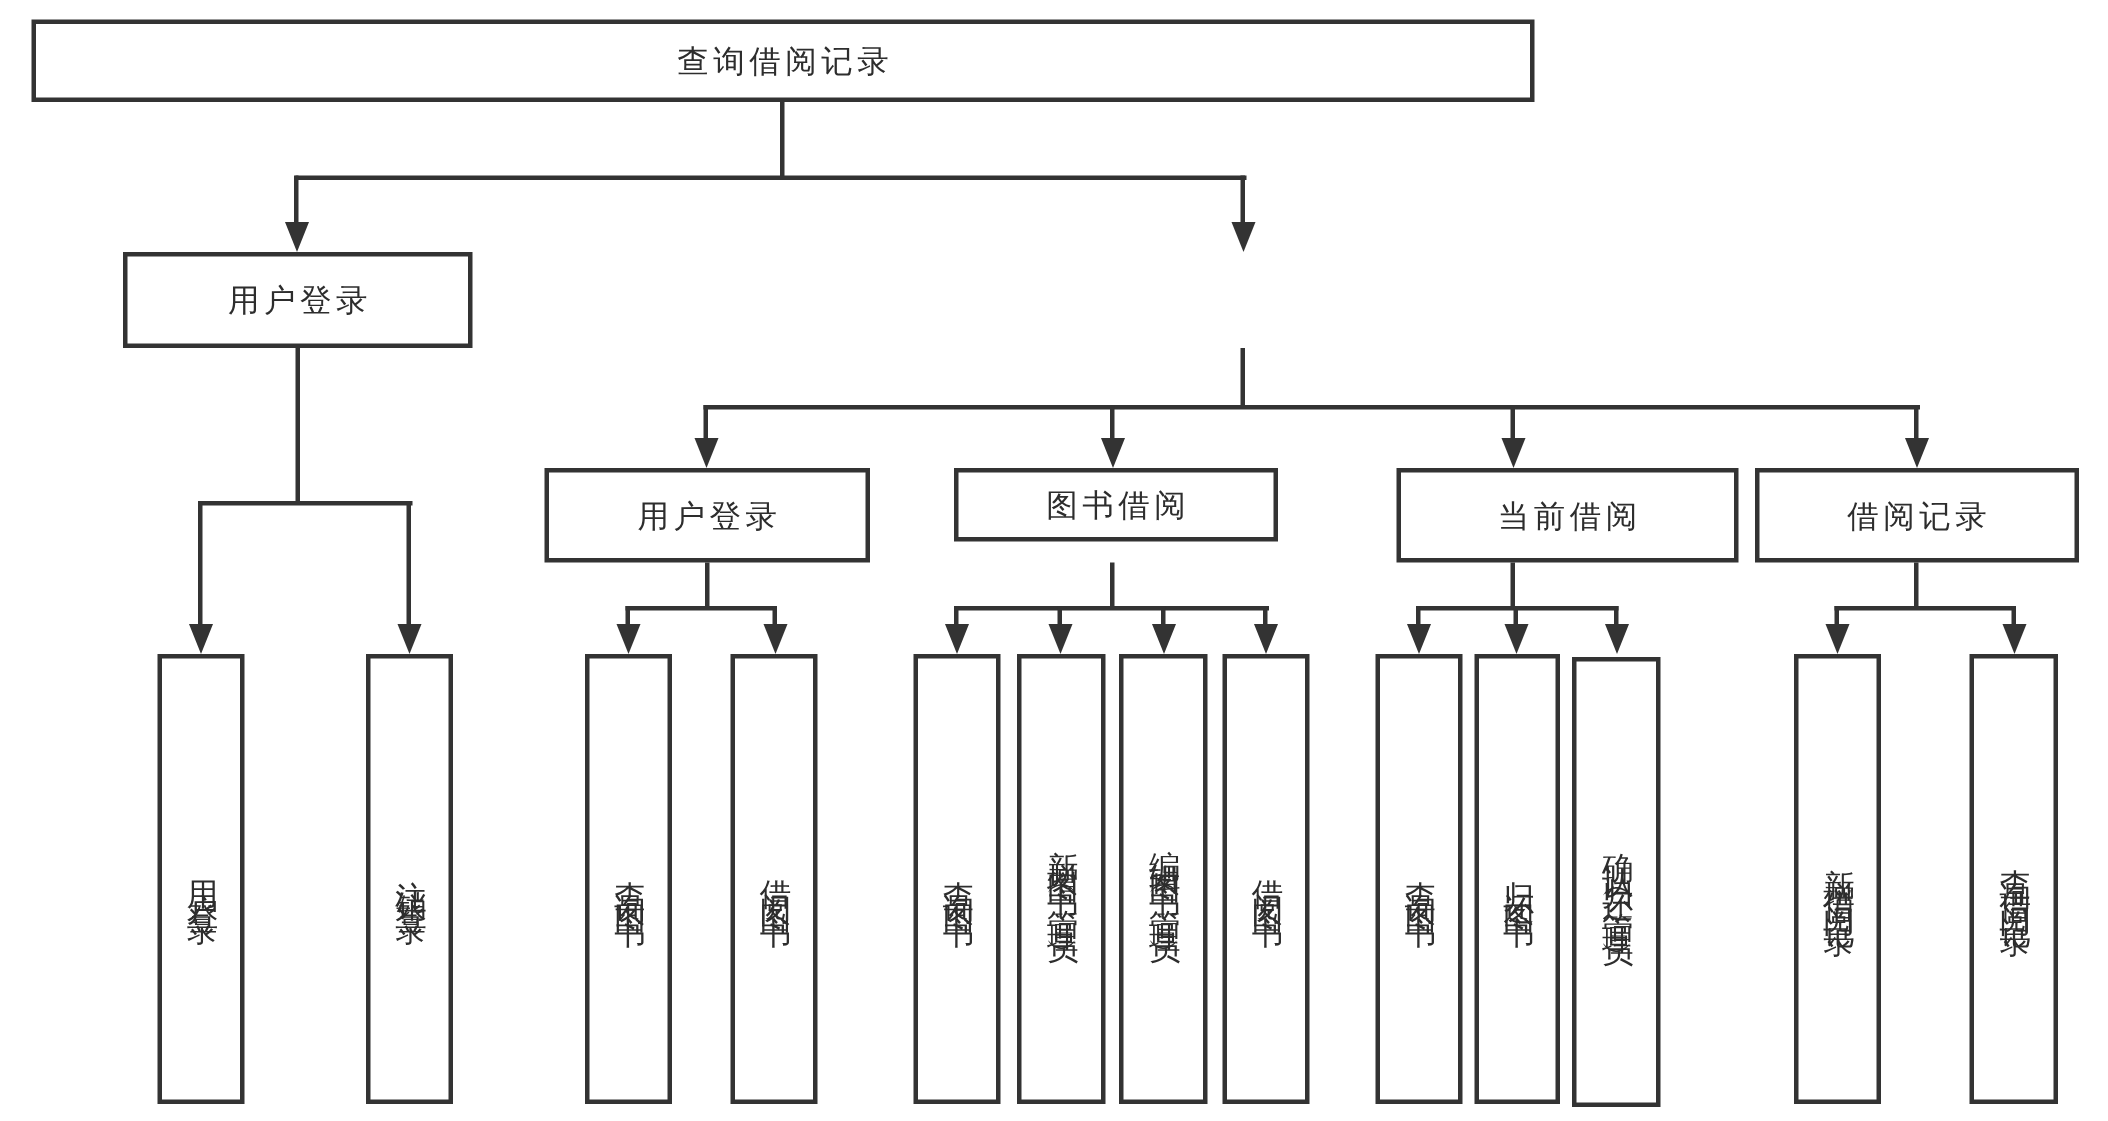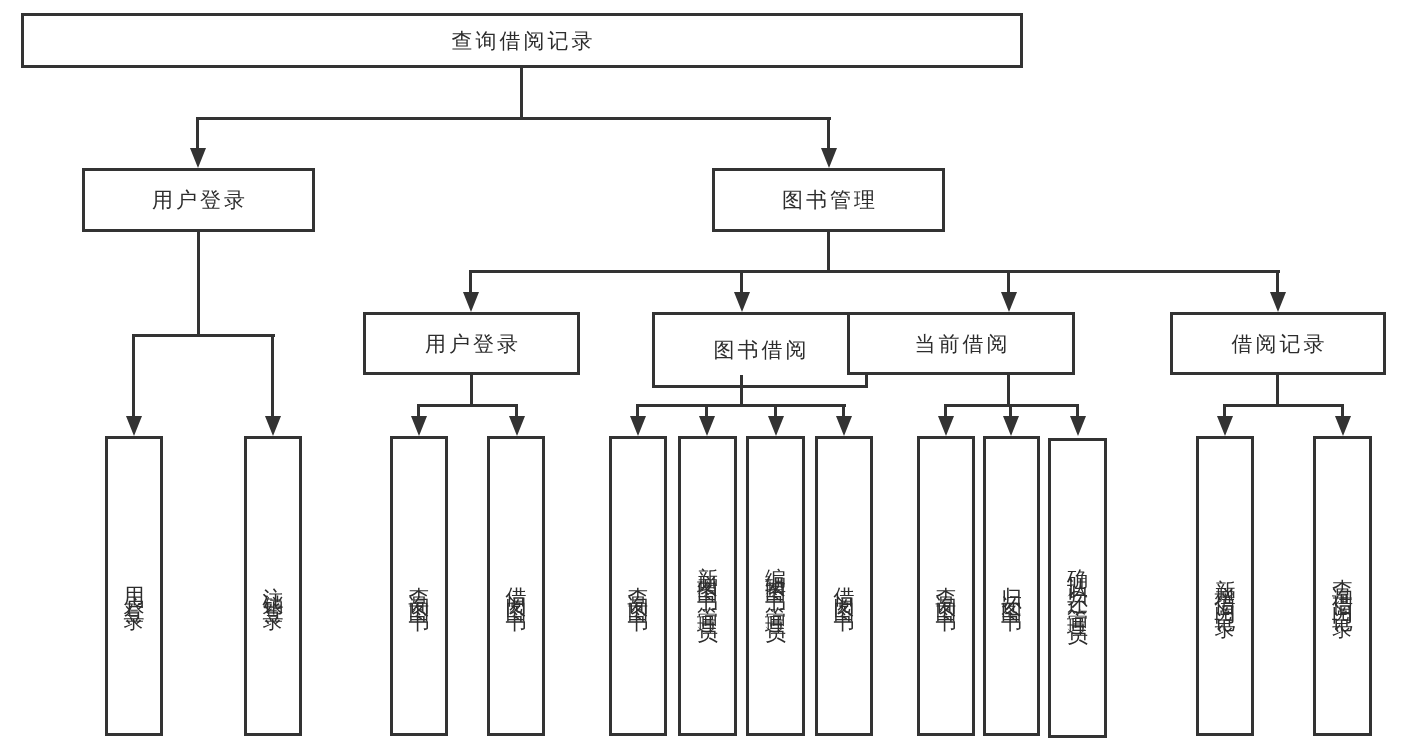--- a/index.html
+++ b/index.html
@@ -43,23 +43,20 @@
   <div class="vline" style="left:520px;top:68px;width:3px;height:51px"></div>
   <div class="hline" style="left:197px;top:117px;width:634px;height:3px"></div>
   <div class="vline" style="left:196px;top:117px;width:3px;height:34px"></div>
   <div class="arrow" style="left:190px;top:148px"></div>
   <div class="vline" style="left:827px;top:117px;width:3px;height:34px"></div>
   <div class="arrow" style="left:821px;top:148px"></div>
 
   <div class="box" style="left:82px;top:168px;width:233px;height:64px">
     <span>用户登录</span>
   </div>
-  <div class="box" style="left:712px;top:168px;width:233px;height:64px">
-    <span>图书管理</span>
-  </div>
 
   <div class="vline" style="left:197px;top:232px;width:3px;height:104px"></div>
   <div class="hline" style="left:132px;top:334px;width:143px;height:3px"></div>
   <div class="vline" style="left:132px;top:334px;width:3px;height:85px"></div>
   <div class="arrow" style="left:126px;top:416px"></div>
   <div class="vline" style="left:271px;top:334px;width:3px;height:85px"></div>
   <div class="arrow" style="left:265px;top:416px"></div>
 
   <div class="vline" style="left:827px;top:232px;width:3px;height:40px"></div>
   <div class="hline" style="left:469px;top:270px;width:811px;height:3px"></div>
@@ -68,24 +65,24 @@
   <div class="vline" style="left:740px;top:270px;width:3px;height:25px"></div>
   <div class="arrow" style="left:734px;top:292px"></div>
   <div class="vline" style="left:1007px;top:270px;width:3px;height:25px"></div>
   <div class="arrow" style="left:1001px;top:292px"></div>
   <div class="vline" style="left:1276px;top:270px;width:3px;height:25px"></div>
   <div class="arrow" style="left:1270px;top:292px"></div>
 
   <div class="box" style="left:363px;top:312px;width:217px;height:63px">
     <span>用户登录</span>
   </div>
-  <div class="box" style="left:652px;top:312px;width:216px;height:76px">
+  <div class="box" style="left:636px;top:312px;width:216px;height:49px">
     <span>图书借阅</span>
   </div>
-  <div class="box" style="left:847px;top:312px;width:228px;height:63px">
+  <div class="box" style="left:931px;top:312px;width:228px;height:63px">
     <span>当前借阅</span>
   </div>
   <div class="box" style="left:1170px;top:312px;width:216px;height:63px">
     <span>借阅记录</span>
   </div>
 
   <div class="vline" style="left:470px;top:375px;width:3px;height:31px"></div>
   <div class="hline" style="left:417px;top:404px;width:101px;height:3px"></div>
   <div class="vline" style="left:417px;top:404px;width:3px;height:15px"></div>
   <div class="arrow" style="left:411px;top:416px"></div>

